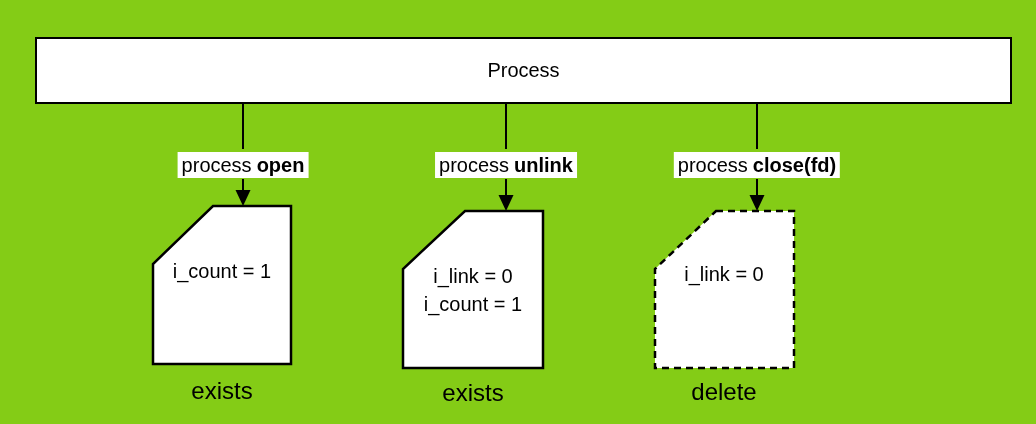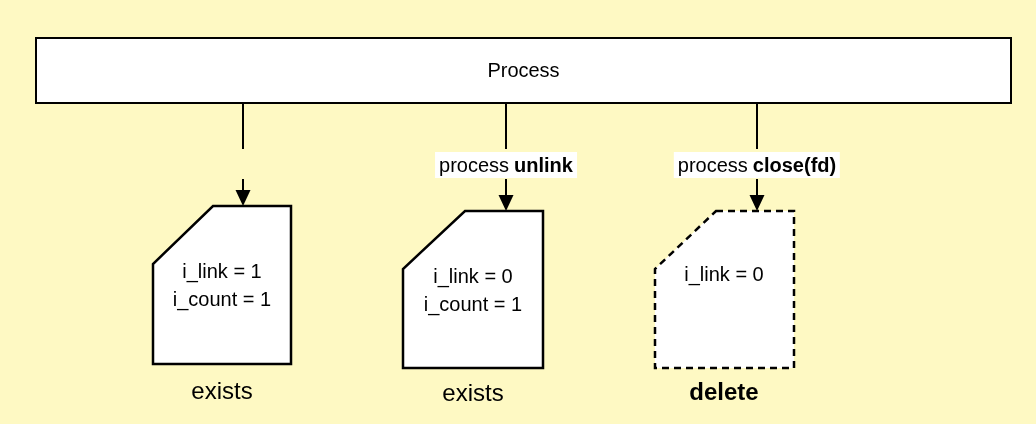--- a/index.html
+++ b/index.html
@@ -5,21 +5,21 @@
   html, body {
     margin: 0;
     padding: 0;
     background: #ffffff;
     font-family: "Liberation Sans", sans-serif;
   }
   .canvas {
     position: relative;
     width: 1036px;
     height: 424px;
-    background: #fef9c3;
+    background: #84cc16;
     overflow: hidden;
     color: #000000;
   }
   .canvas svg {
     position: absolute;
     left: 0;
     top: 0;
   }
   .process-box {
     position: absolute;
@@ -57,21 +57,21 @@
     white-space: nowrap;
   }
   .status-label {
     position: absolute;
     transform: translateX(-50%);
     font-size: 24px;
     line-height: 24px;
     white-space: nowrap;
   }
   .status-label.bold {
-    font-weight: bold;
+    font-weight: normal;
     text-align: right;
   }
 </style>
 </head>
 <body>
 
 <div class="canvas">
 
   <div class="process-box">
     <span>Process</span>
@@ -88,29 +88,31 @@
     <line x1="506" y1="179" x2="506" y2="196" stroke="#000000" stroke-width="2"></line>
     <polygon points="498.5,195 513.5,195 506,211" fill="#000000"></polygon>
     <path d="M465,211 H543 V368 H403 V269 Z" fill="#ffffff" stroke="#000000" stroke-width="2.5"></path>
 
     <line x1="757" y1="104" x2="757" y2="149" stroke="#000000" stroke-width="2"></line>
     <line x1="757" y1="179" x2="757" y2="196" stroke="#000000" stroke-width="2"></line>
     <polygon points="749.5,195 764.5,195 757,211" fill="#000000"></polygon>
     <path d="M716,211 H794 V368 H655 V269 Z" fill="#ffffff" stroke="#000000" stroke-width="2.5" stroke-dasharray="7 5"></path>
   </svg>
 
+  <div class="edge-label" style="left:243px; top:152px;">
+    <span>process</span><span class="action">open</span>
+  </div>
   <div class="edge-label" style="left:757px; top:152px;">
     <span>process</span><span class="action">close(fd)</span>
   </div>
   <div class="edge-label" style="left:506px; top:152px;">
     <span>process</span><span class="action">unlink</span>
   </div>
 
   <div class="node-text" style="left:122px; top:257px;">
-    <div>i_link = 1</div>
     <div>i_count = 1</div>
   </div>
   <div class="node-text" style="left:373px; top:262px;">
     <div>i_link = 0</div>
     <div>i_count = 1</div>
   </div>
   <div class="node-text" style="left:624px; top:260px;">
     <div>i_link = 0</div>
   </div>
 

